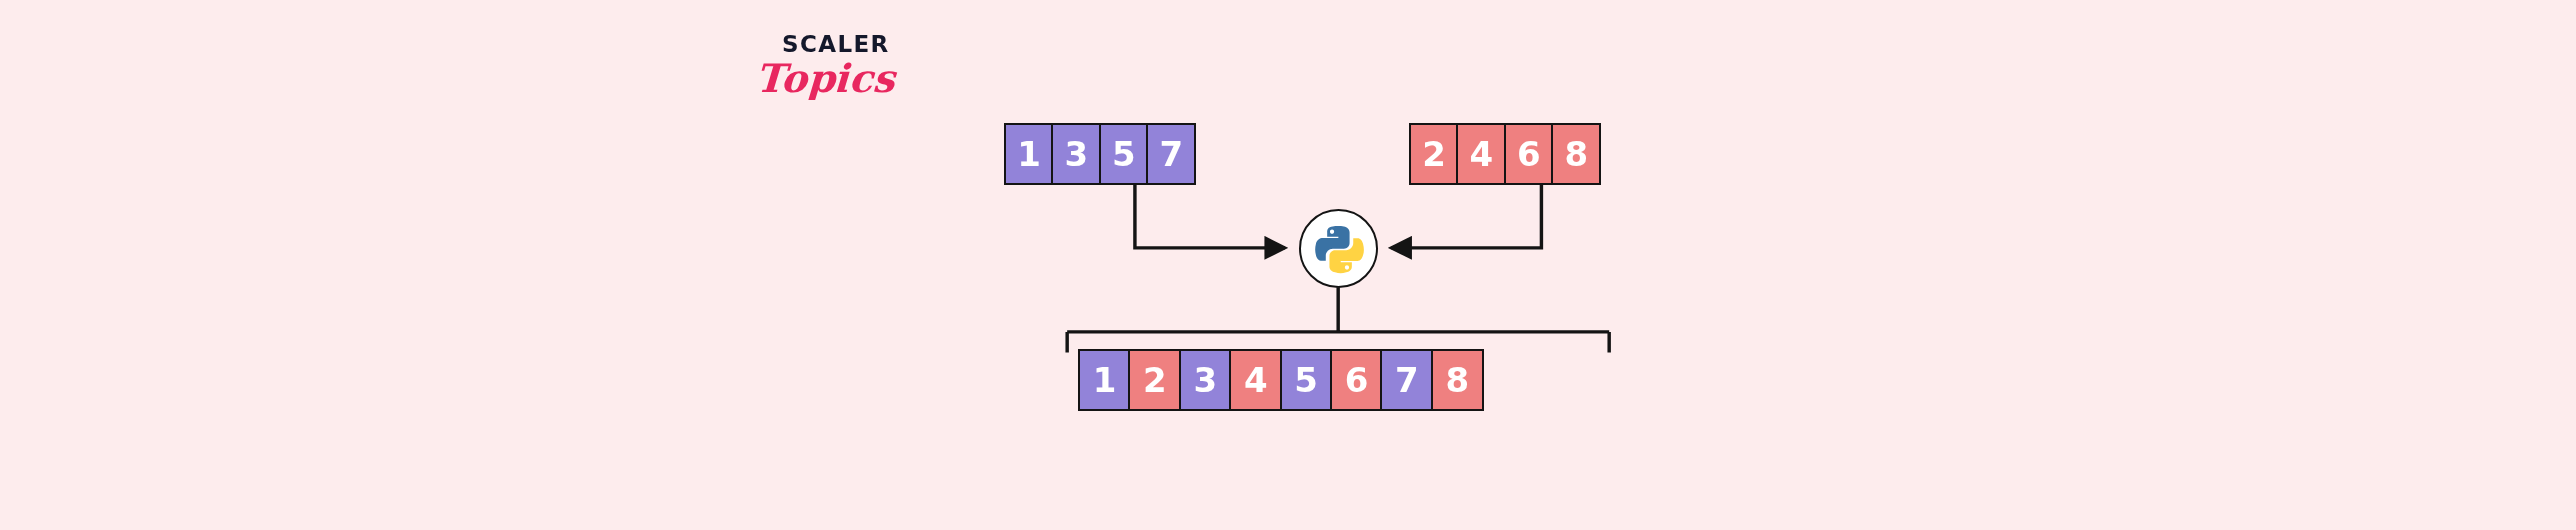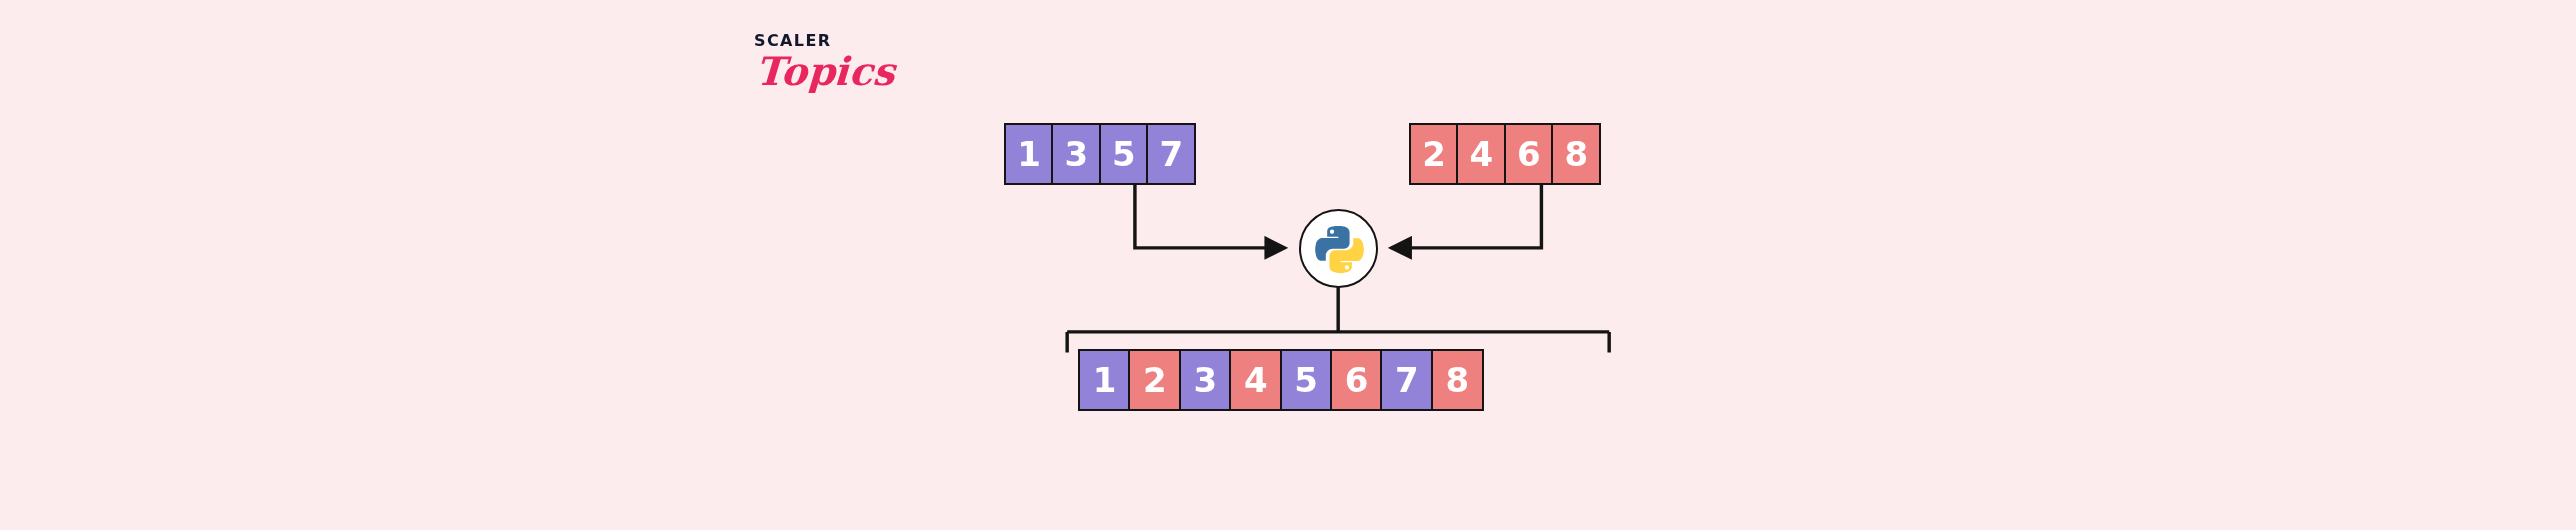--- a/index.html
+++ b/index.html
@@ -29,25 +29,26 @@
     left: 754px;
     top: 33px;
     width: 163px;
     height: 90px;
     text-align: left;
     user-select: none;
   }
   .logo-scaler {
     font-family: "DejaVu Sans", sans-serif;
     font-weight: bold;
-    font-size: 16px;
+    font-size: 23px;
     letter-spacing: 1.4px;
     color: #14182b;
     line-height: 1;
     display: block;
+    margin-left: 28px;
   }
   .logo-topics {
     font-family: "DejaVu Serif", serif;
     font-style: italic;
     font-weight: bold;
     font-size: 39px;
     color: #e8275f;
     line-height: 1;
     display: block;
     margin-top: 2.6px;

